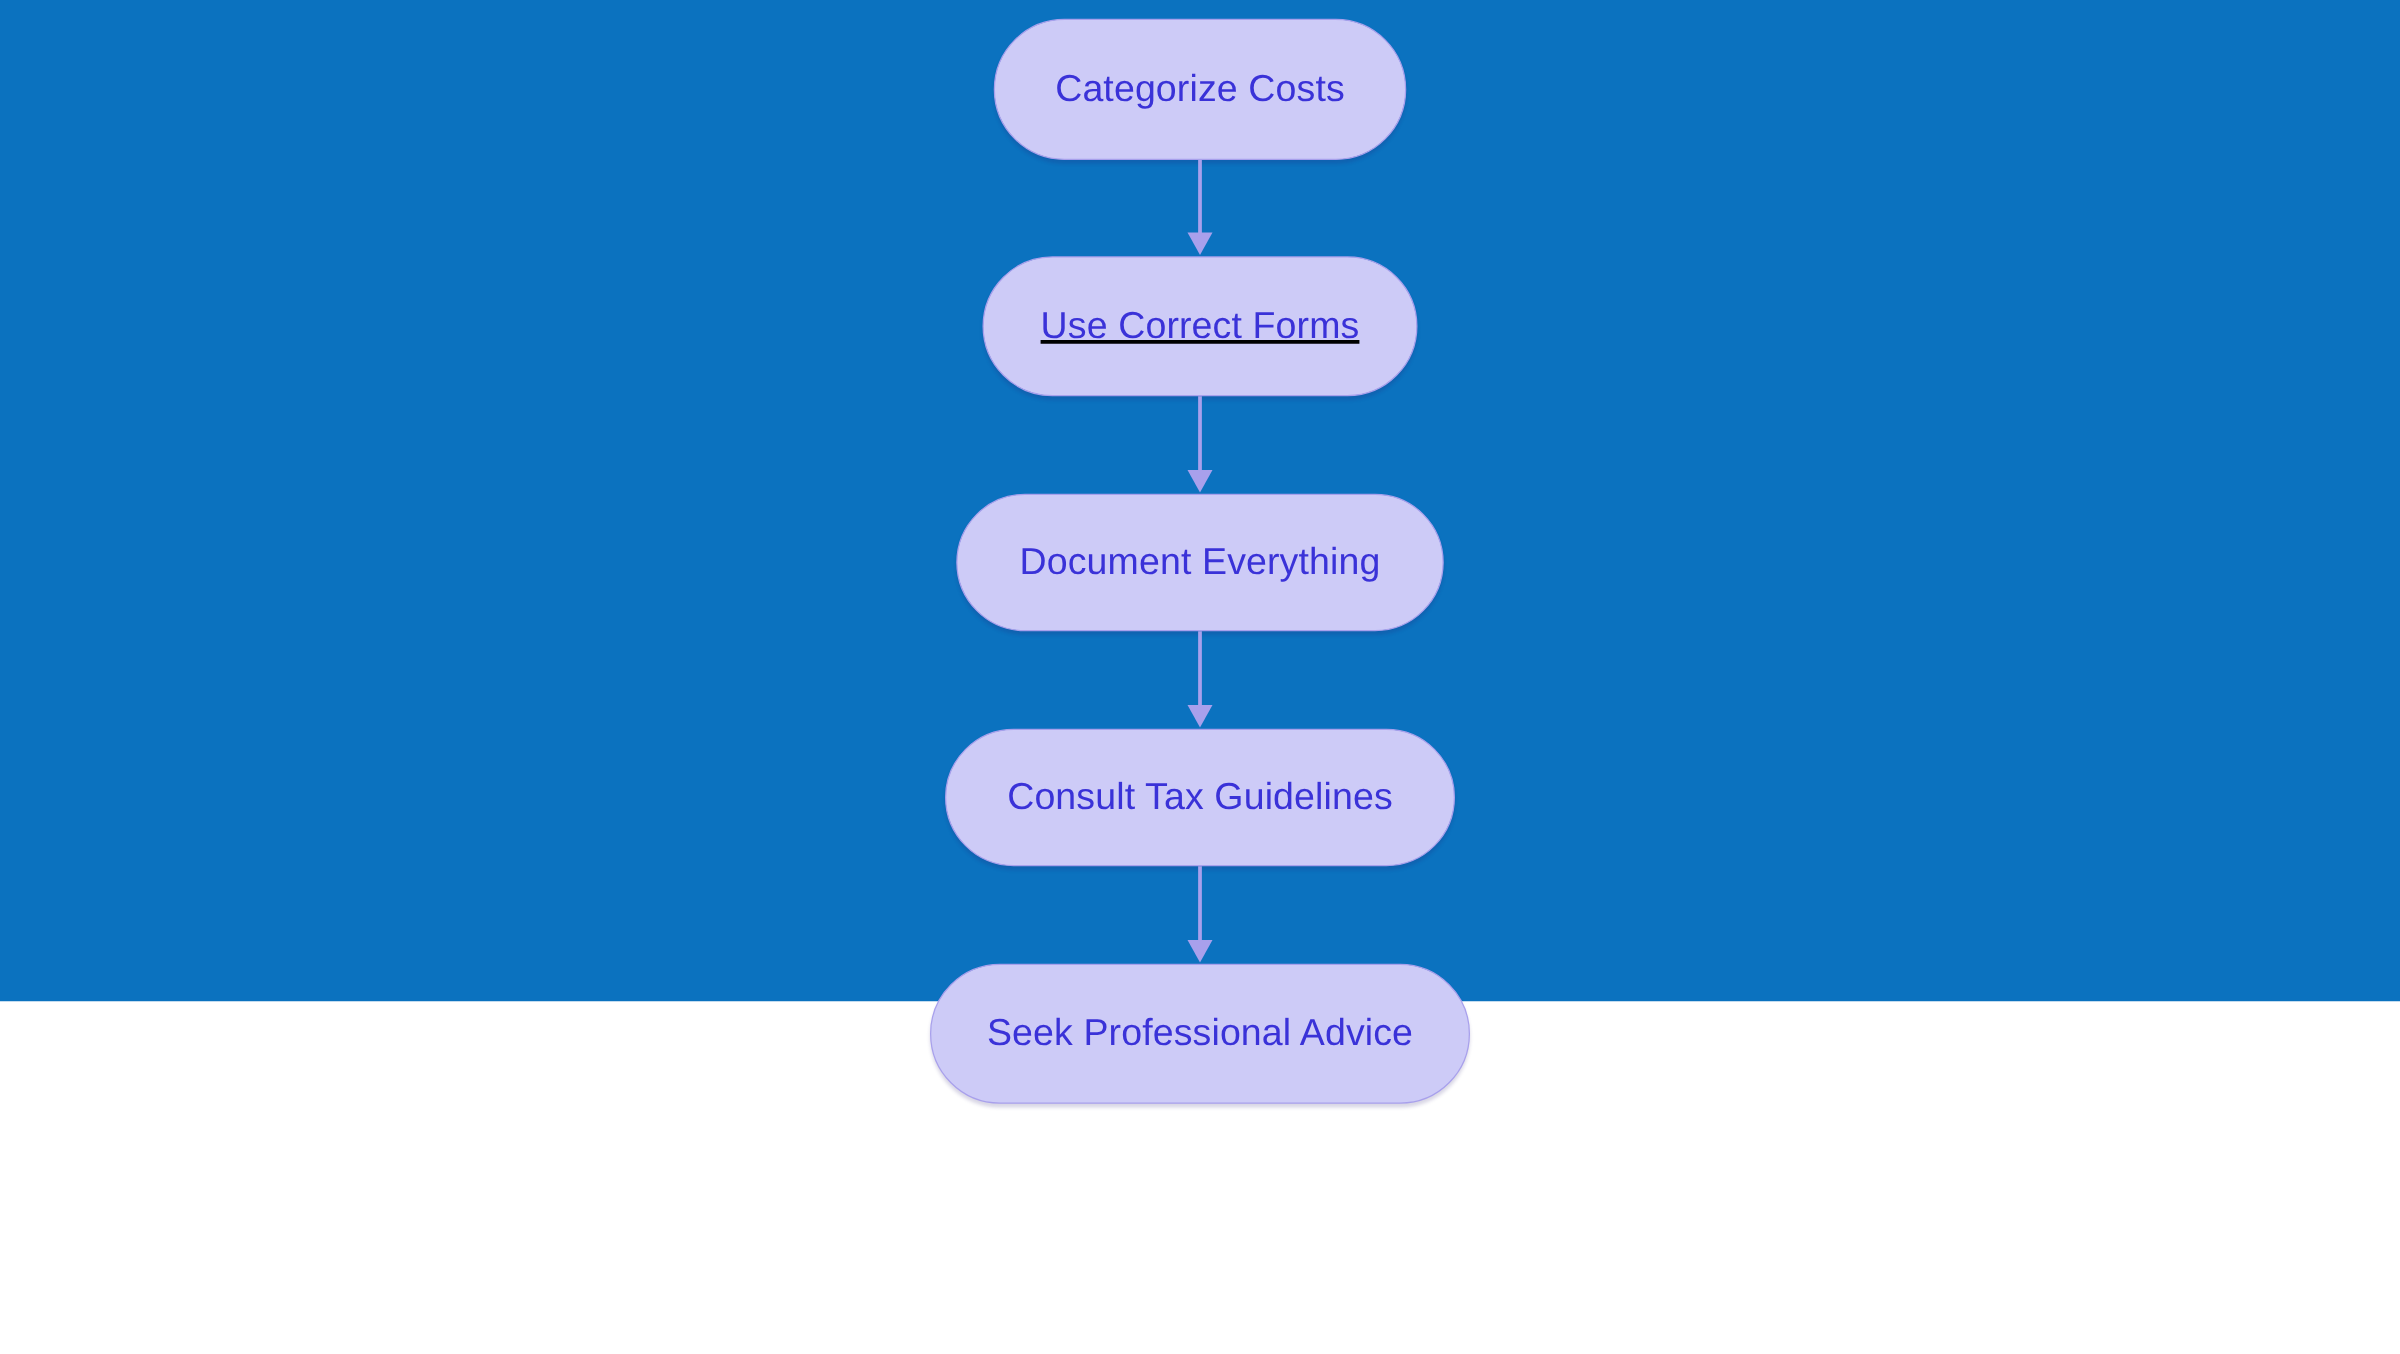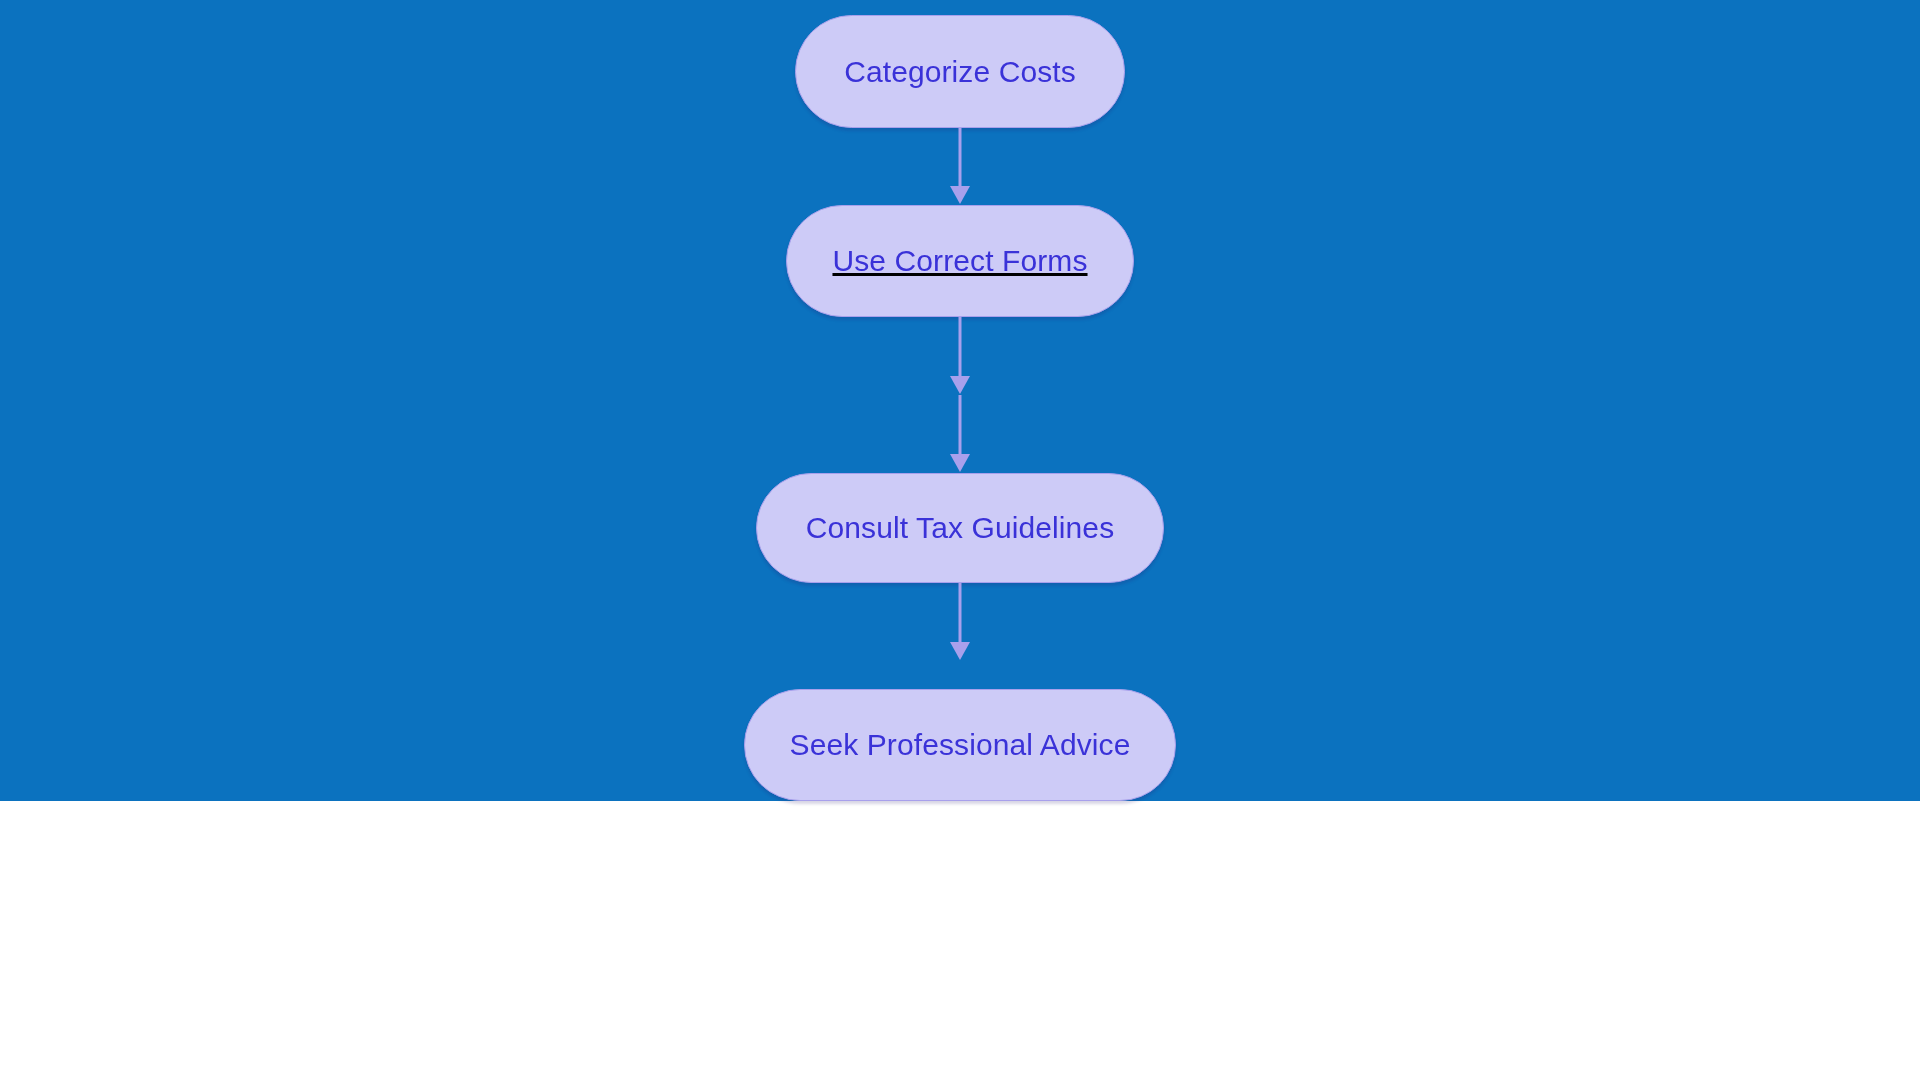--- a/index.html
+++ b/index.html
@@ -67,21 +67,21 @@
   .connector svg {
     display: block;
     overflow: visible;
   }
 
   
   .node-0 { width: 330px; height: 113px; }
   .node-1 { width: 348px; height: 112px; text-decoration: underline; }
   .node-2 { width: 390px; height: 110px; }
   .node-3 { width: 408px; height: 110px; }
-  .node-4 { width: 432px; height: 112px; margin-top: 28px; }
+  .node-4 { width: 432px; height: 112px; }
 
   .gap-0 { width: 40px; height: 77px; }
   .gap-1 { width: 40px; height: 78px; }
   .gap-2 { width: 40px; height: 78px; }
   .gap-3 { width: 40px; height: 78px; }
 
   .spacer-top { flex: 0 0 auto; height: 15px; width: 1px; }
 </style>
 </head>
 <body>
@@ -106,20 +106,23 @@
       <span class="node-label">Use Correct Forms</span>
     </div>
 
     <div class="connector gap-1">
       <svg width="40" height="78" viewBox="0 0 40 78">
         <line x1="20" y1="0" x2="20" y2="63" stroke="#a8a0ec" stroke-width="3"></line>
         <polygon points="20,77 10,59 30,59" fill="#a8a0ec"></polygon>
       </svg>
     </div>
 
+    <div class="node node-2">
+      <span class="node-label">Document Everything</span>
+    </div>
 
     <div class="connector gap-2">
       <svg width="40" height="78" viewBox="0 0 40 78">
         <line x1="20" y1="0" x2="20" y2="63" stroke="#a8a0ec" stroke-width="3"></line>
         <polygon points="20,77 10,59 30,59" fill="#a8a0ec"></polygon>
       </svg>
     </div>
 
     <div class="node node-3">
       <span class="node-label">Consult Tax Guidelines</span>

